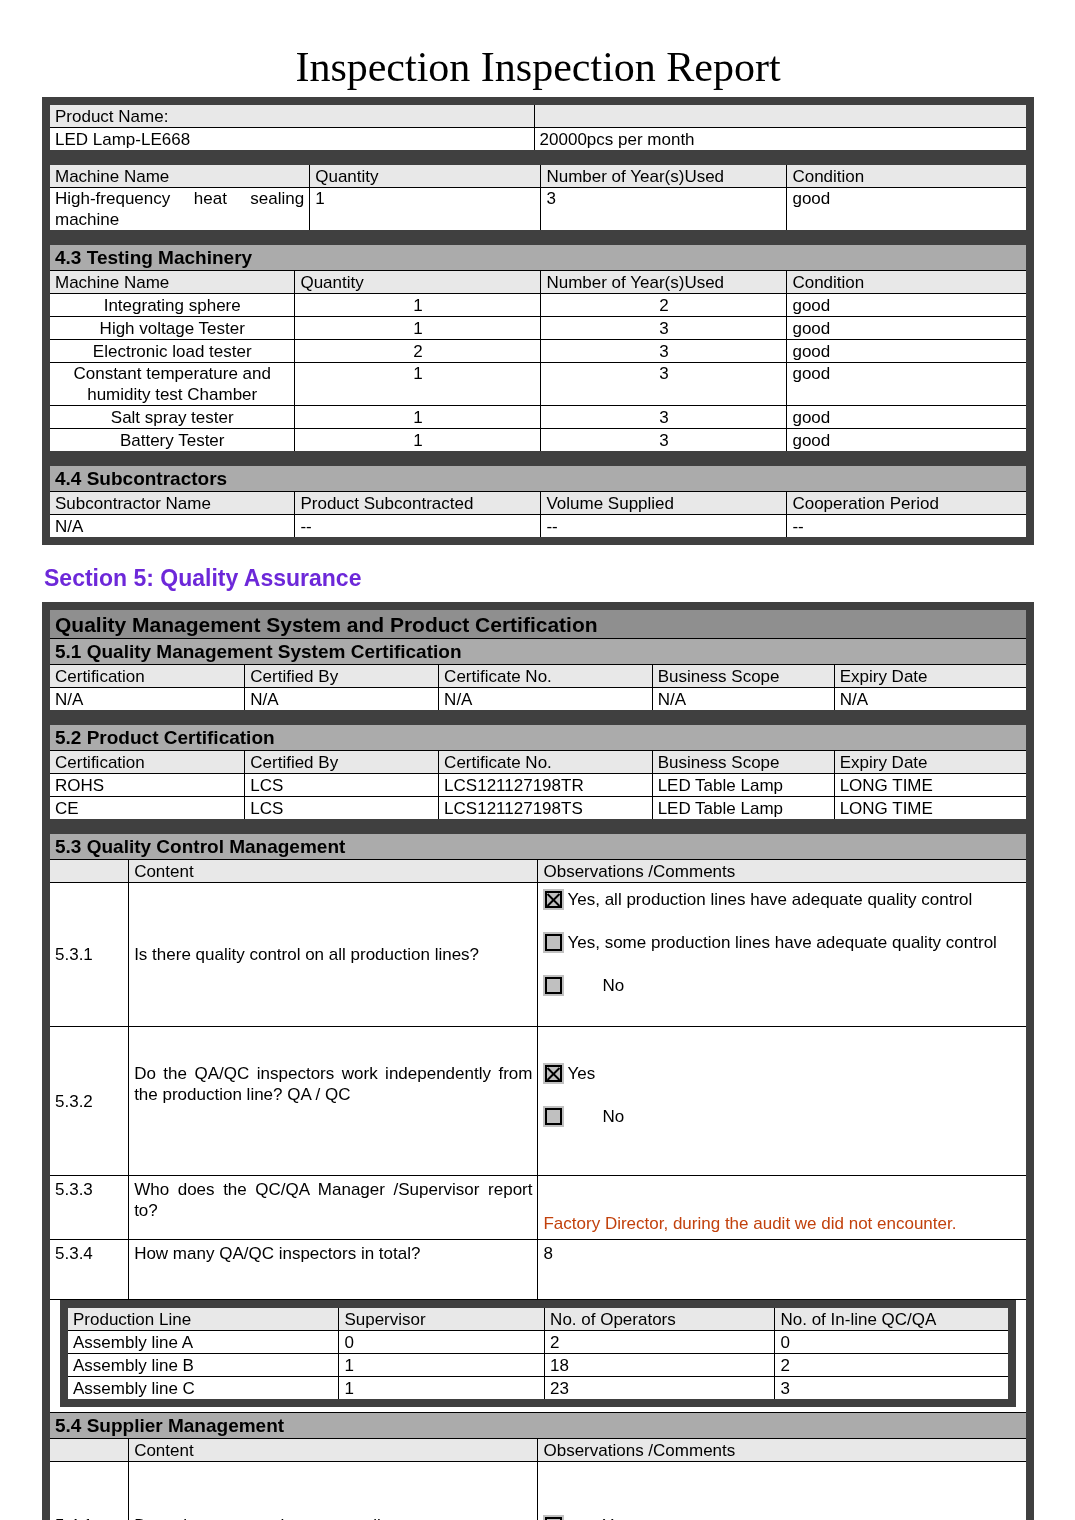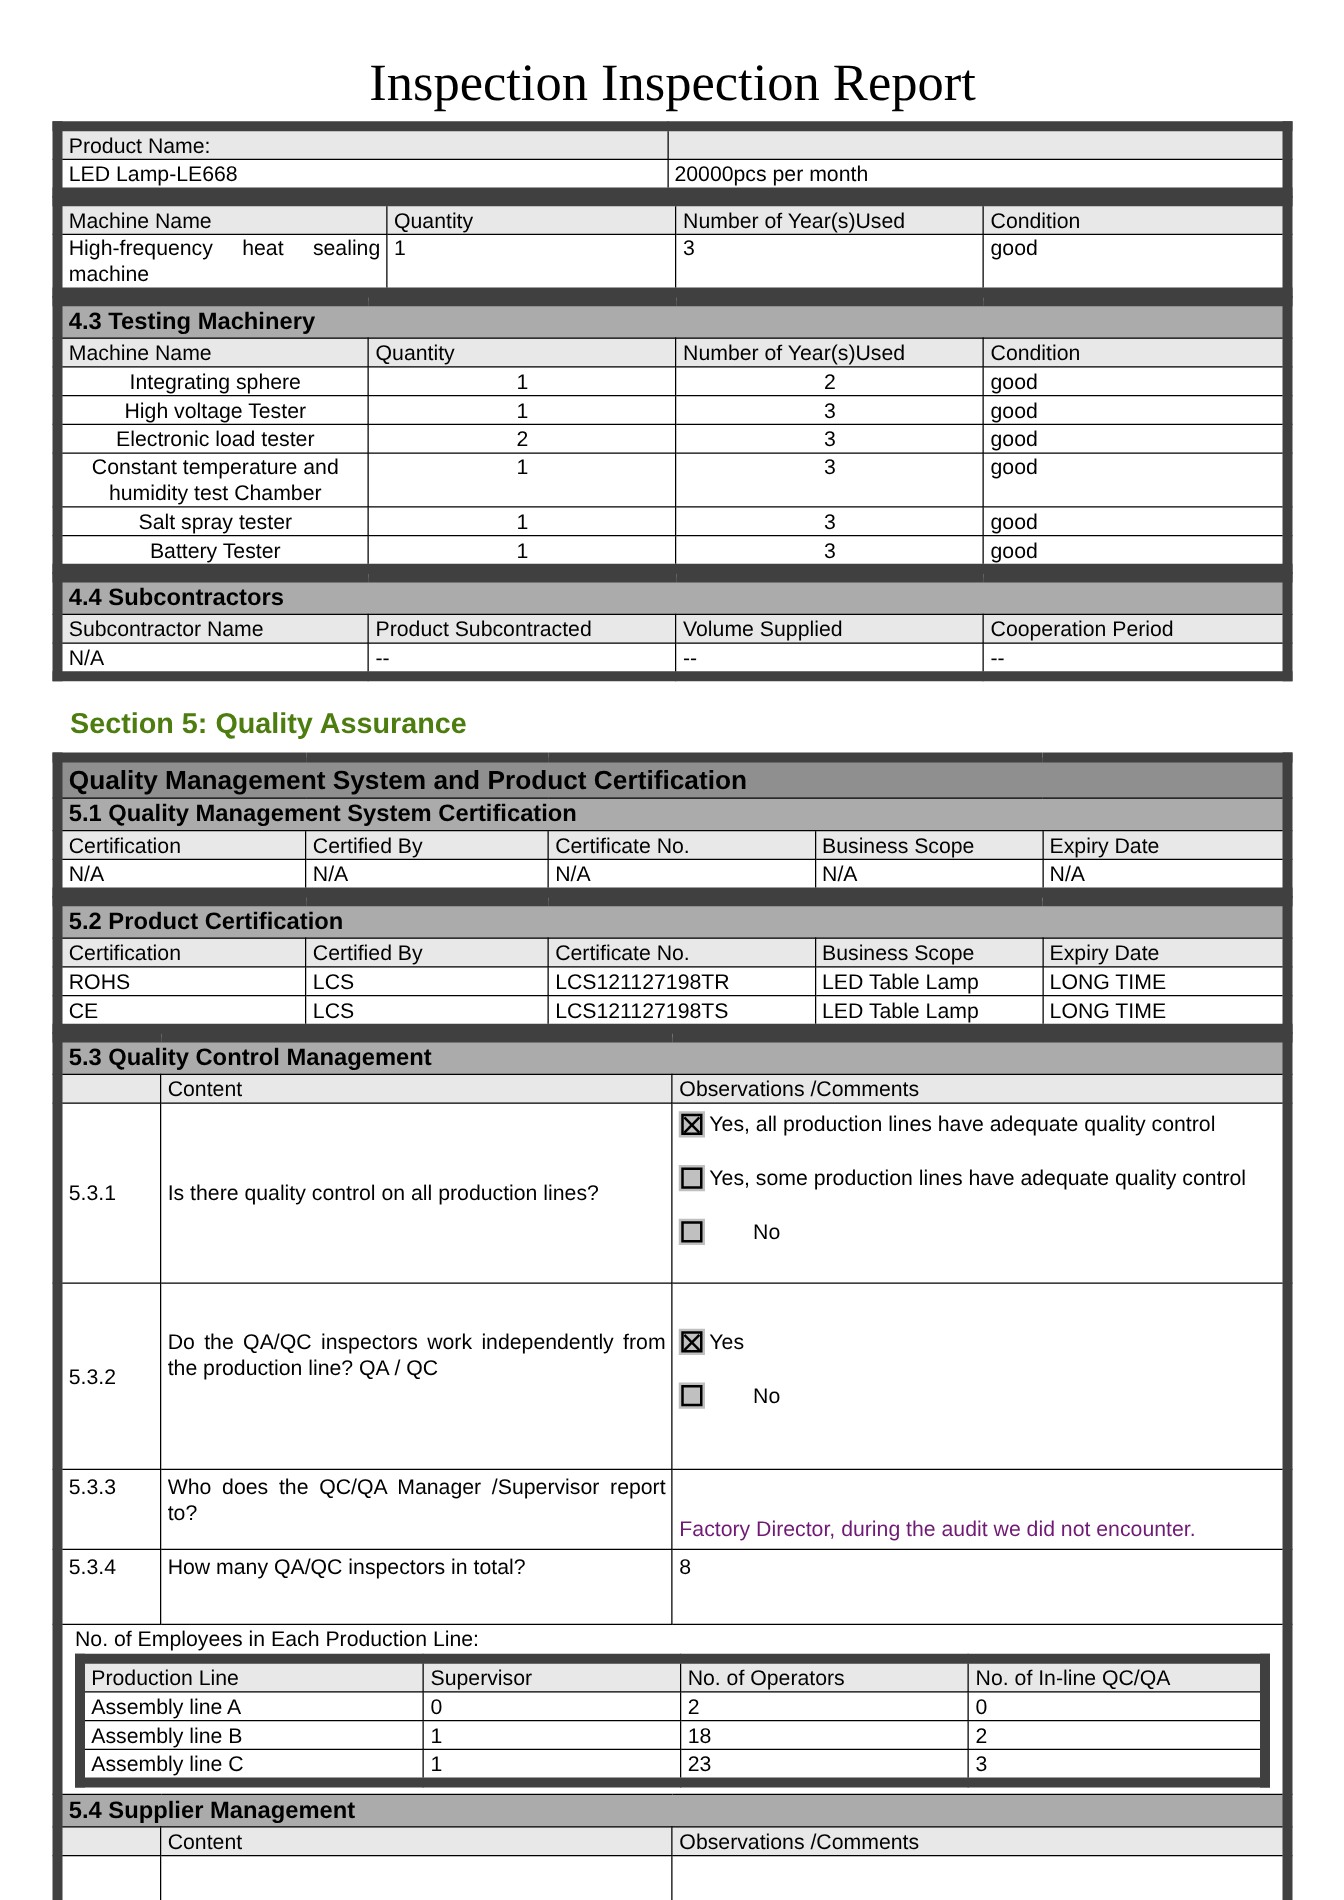--- a/index.html
+++ b/index.html
@@ -10,22 +10,22 @@
   td{border:1px solid #000;padding:0 5px;line-height:21px;vertical-align:middle;word-wrap:break-word;}
   .stack{margin-top:-1px;}
   .band td{background:#ababab;font-weight:bold;font-size:19px;height:25px;line-height:23px;}
   .banner td{background:#8f8f8f;font-weight:bold;font-size:21px;height:28px;line-height:25px;}
   .hrow td{background:#e8e8e8;height:22px;}
   .wrow td{height:22px;}
   .center{text-align:center;}
   .justify{text-align:justify;}
   .vtop{vertical-align:top;}
   .vbottom{vertical-align:bottom;}
-  .section-heading{color:#4d7c0f;font-size:23px;font-weight:bold;margin:20px 0 10px 14px;}
-  .red{color:#701a75;}
+  .section-heading{color:#6d28d9;font-size:23px;font-weight:bold;margin:20px 0 10px 2px;}
+  .red{color:#c2410c;}
   .cb{display:inline-block;background:#c0c0c0;padding:2px;margin-right:3px;vertical-align:-4px;line-height:0;}
   .cb-box{display:inline-block;width:13px;height:13px;border:2px solid #000;position:relative;background:transparent;}
   .cb-x{display:none;position:absolute;left:0;top:0;width:13px;height:13px;}
   .cb[data-checked="true"] .cb-x{display:block;}
   .cb-x::before,.cb-x::after{content:"";position:absolute;left:-2px;top:5.5px;width:17px;height:2px;background:#000;}
   .cb-x::before{transform:rotate(45deg);} .cb-x::after{transform:rotate(-45deg);}
   .opt{display:flex;align-items:flex-start;margin:0 0 22px 0;}
   .opt:last-child{margin-bottom:0;gap:35px;}
   .opt-label{flex:1;text-align:justify;}
   .obs-531{padding-top:6px;padding-bottom:30px;}
@@ -298,21 +298,20 @@
     </tr>
 
     <tr class="row-534">
       <td class="vtop ans-534">5.3.4</td>
       <td class="vtop ans-534">How many QA/QC inspectors in total?</td>
       <td class="vtop ans-534">8</td>
     </tr>
 
     <tr>
       <td colspan="3" class="nest-cell">
-        <div class="nest-label">No. of Employees in Each Production Line:</div>
         <table>
           <colgroup>
                 <col style="width:29%">
                 <col style="width:21.7%">
                 <col style="width:24.3%">
                 <col style="width:25%">
               </colgroup>
           <tbody>
                 <tr class="hrow">
             <td>Production Line</td>

